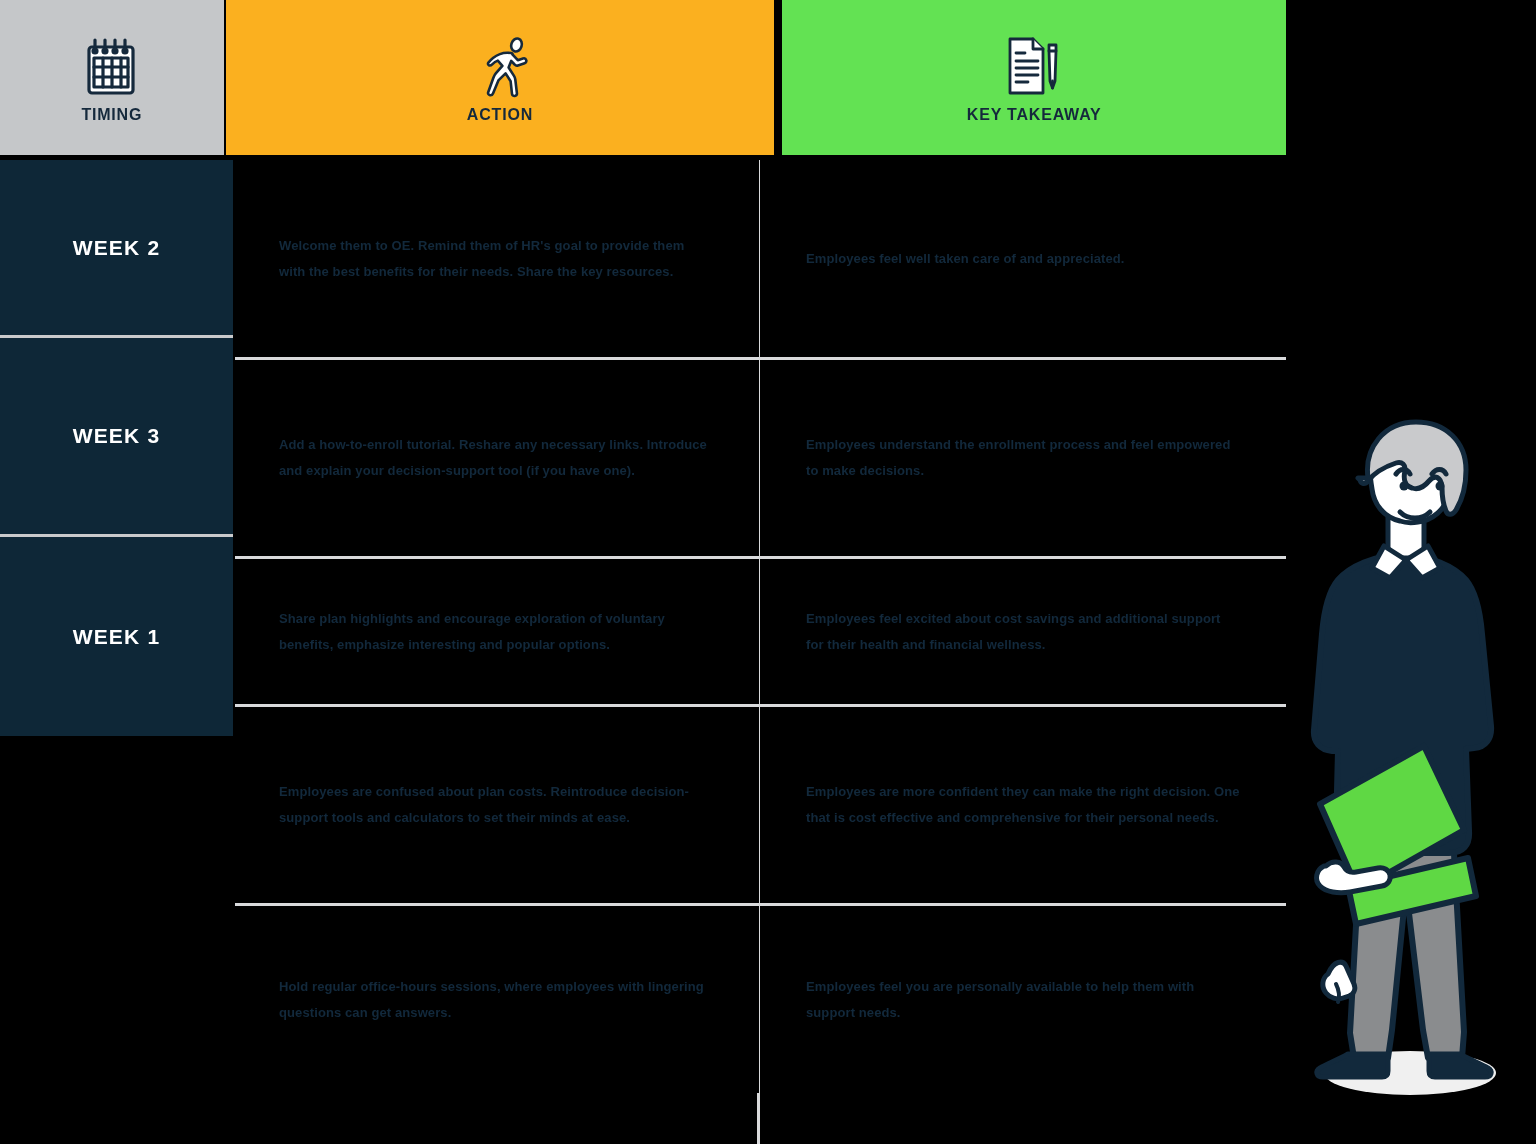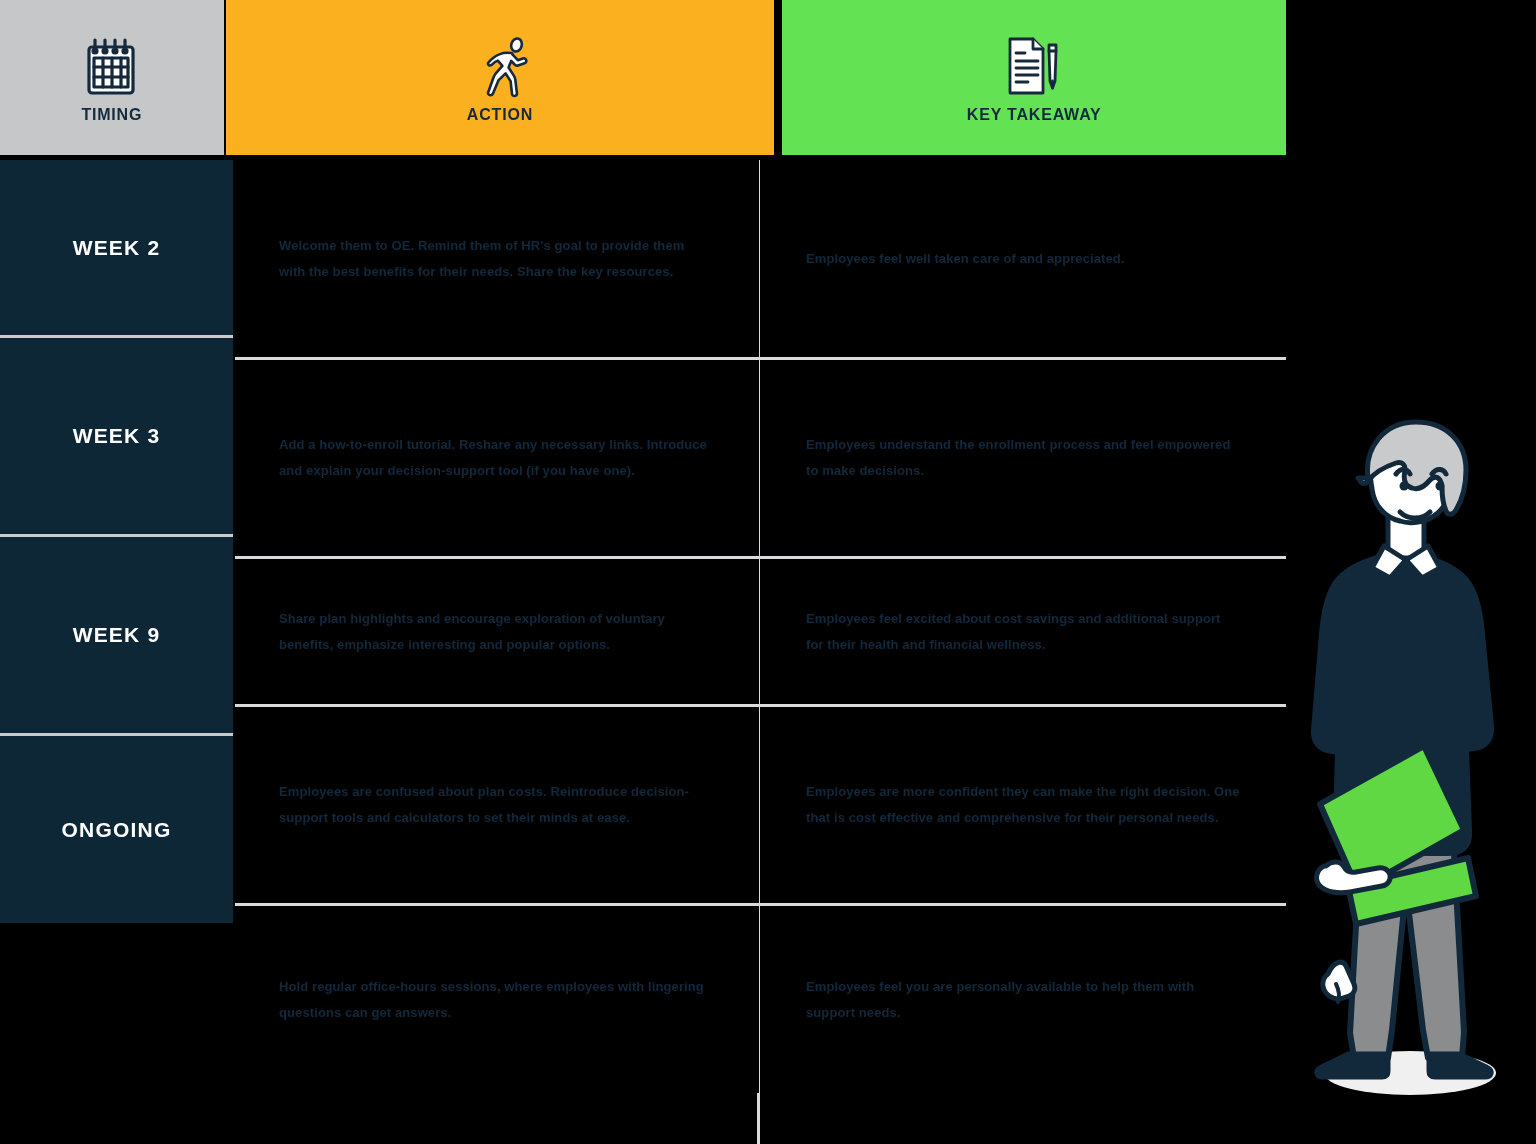--- a/index.html
+++ b/index.html
@@ -173,24 +173,21 @@
   </div>
 
   <div class="timing-col">
     <div class="timing-cell" style="height:178px">
       <span>WEEK 2</span>
     </div>
     <div class="timing-cell" style="height:199px">
       <span>WEEK 3</span>
     </div>
     <div class="timing-cell" style="height:199px">
-      <span>WEEK 9</span>
-    </div>
-    <div class="timing-cell" style="height:187px">
-      <span>ONGOING</span>
+      <span>WEEK 1</span>
     </div>
   </div>
 
   <div class="content-grid">
     <div class="vdivider"></div>
 
     <div class="crow" style="height:200px">
       <div class="ccell action">
         <div class="ctext">Welcome them to OE. Remind them of HR's goal to provide them with the best benefits for their needs. Share the key resources.</div>
       </div>

